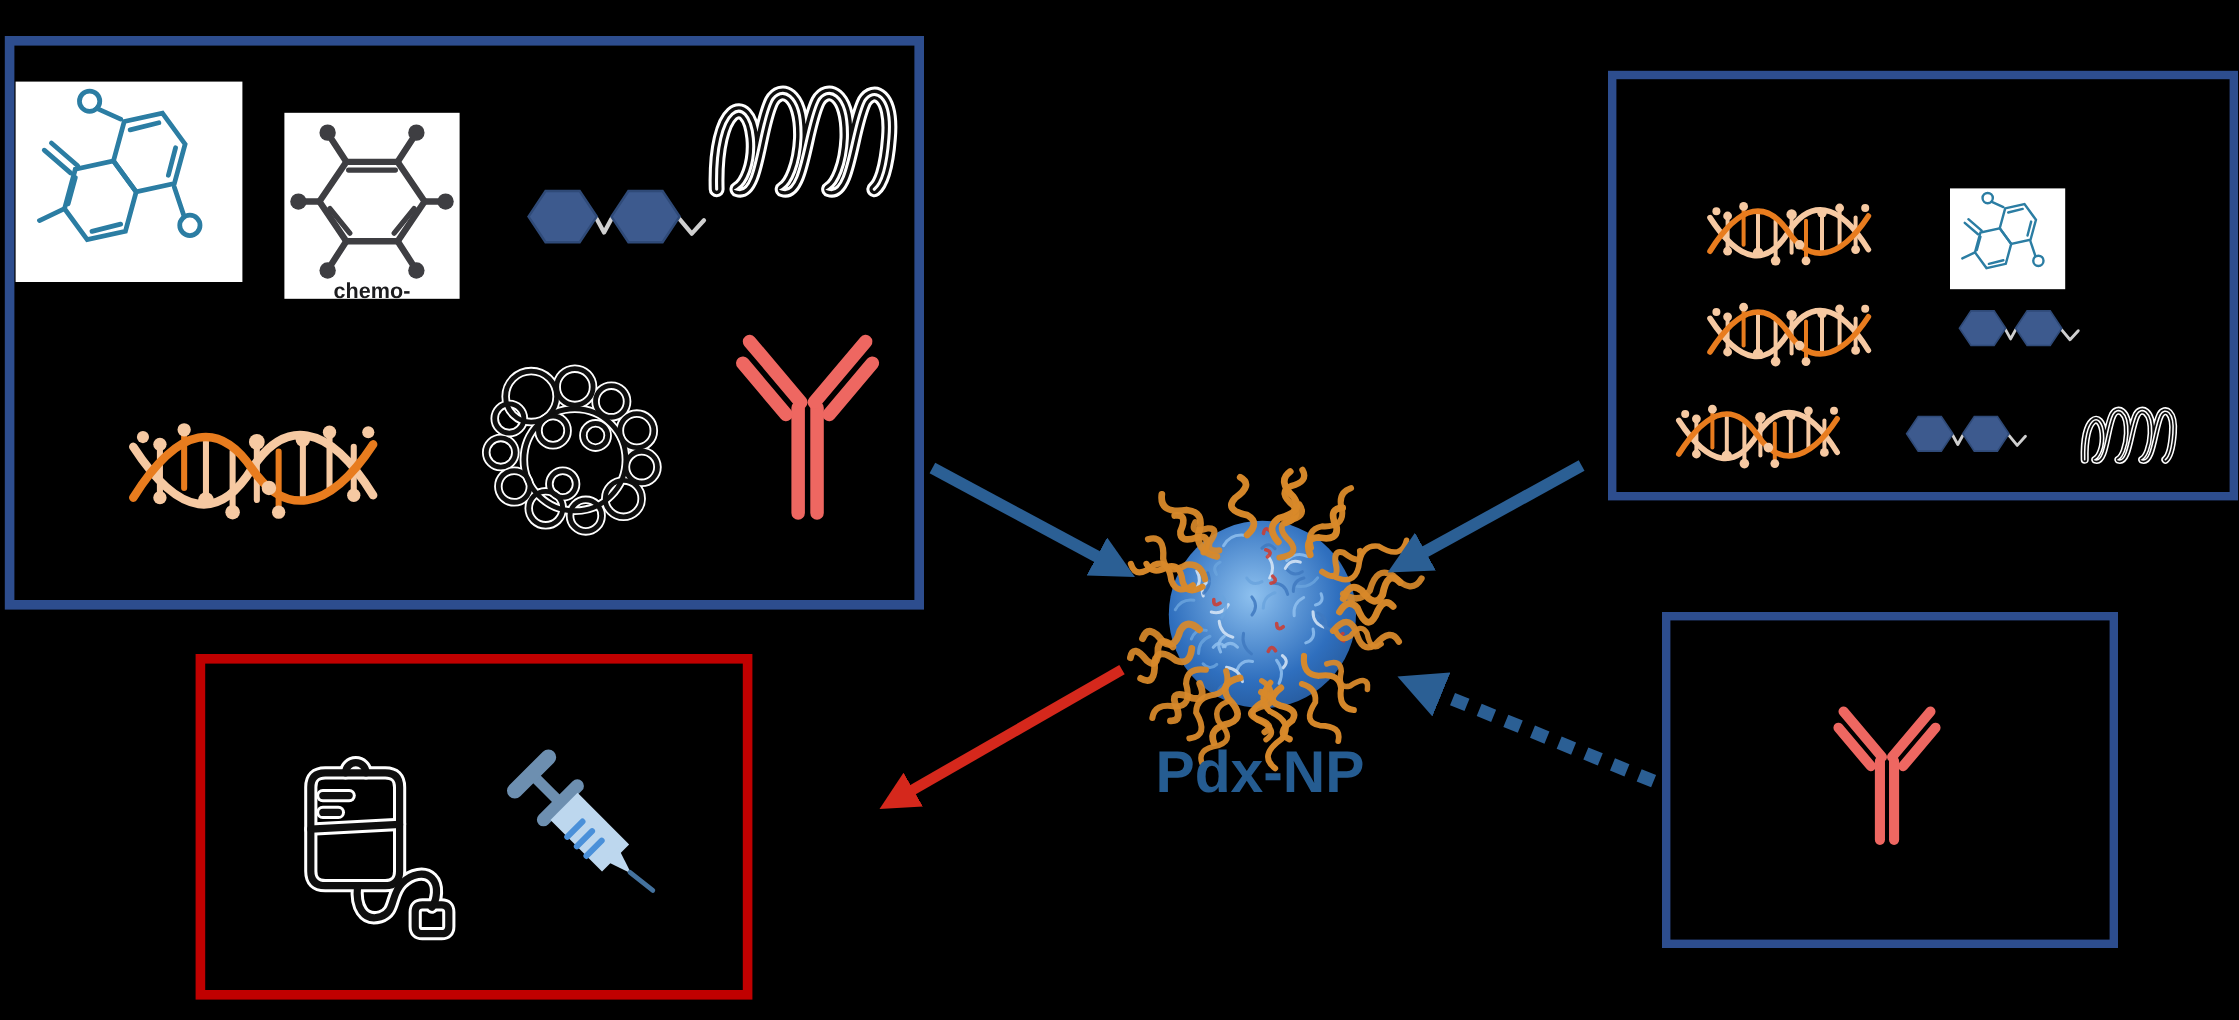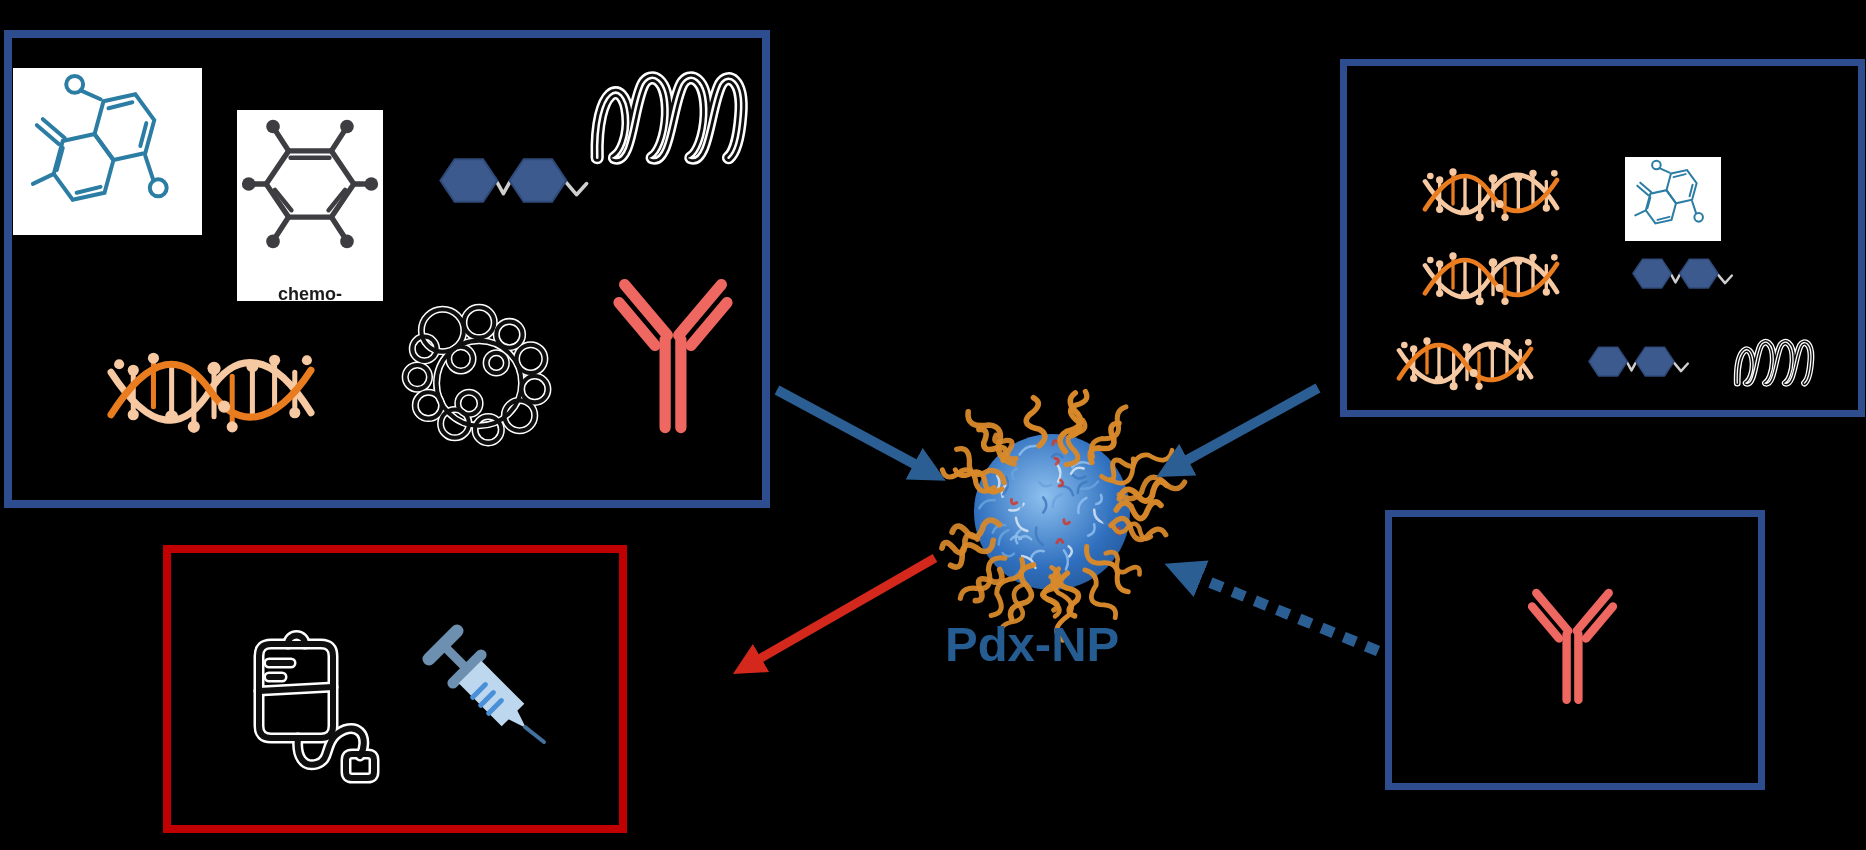--- a/index.html
+++ b/index.html
@@ -23,21 +23,21 @@
   .hex-fill{fill:var(--hex-blue);stroke:#2f4a78;stroke-width:2;}
   .conn{stroke:var(--connector-gray);stroke-width:3.5;fill:none;stroke-linecap:round;stroke-linejoin:round;}
   .dnaA{stroke:var(--dna-orange);stroke-width:7;fill:none;stroke-linecap:round;}
   .dnaB{stroke:var(--dna-peach);stroke-width:7;fill:none;stroke-linecap:round;}
   .rungP{stroke:var(--dna-peach);stroke-width:5;stroke-linecap:round;}
   .rungO{stroke:var(--dna-orange);stroke-width:5;stroke-linecap:round;}
   .dotP{fill:var(--dna-peach);}
   .coral{stroke:var(--antibody-coral);stroke-width:10;stroke-linecap:round;fill:none;}
   .chemo-label{position:absolute;left:0;right:0;bottom:-4px;text-align:center;
                font-size:18px;font-weight:bold;color:#1c1c1e;letter-spacing:0;}
-  #pdx-label{position:absolute;left:945px;top:616px;width:210px;
+  #pdx-label{position:absolute;left:945px;top:616px;width:210px;text-align:center;
              font-size:49px;font-weight:800;color:var(--label-blue);}
   #arrow-layer{position:absolute;left:0;top:0;}
   .arrow-blue-stroke{stroke:var(--arrow-blue);}
   .arrow-red-stroke{stroke:var(--arrow-red);}
   .mfill-blue{fill:var(--arrow-blue);}
   .mfill-red{fill:var(--arrow-red);}
   .np-core{fill:url(#coreG);}
 </style>
 </head>
 <body>
@@ -160,21 +160,21 @@
   <div class="box blue" style="left:4px;top:30px;width:766px;height:478px;"></div>
   <div class="box blue thin" style="left:1340px;top:59px;width:525px;height:358px;"></div>
   <div class="box blue thin" style="left:1385px;top:510px;width:380px;height:280px;"></div>
   <div class="box red" style="left:163px;top:545px;width:464px;height:288px;"></div>
 
   <div class="white-card" style="left:13px;top:68px;width:189px;height:167px;">
     <svg class="icon-svg" width="189" height="167" viewBox="0 0 190 167">
         <use href="#teal-mol"></use>
       </svg>
   </div>
-  <div class="white-card" style="left:237px;top:110px;width:146px;height:191px;">
+  <div class="white-card" style="left:237px;top:94px;width:146px;height:155px;">
     <svg class="icon-svg" width="146" height="146" viewBox="0 0 146 150">
         <use href="#dark-mol"></use>
       </svg>
     <div class="chemo-label">chemo-</div>
   </div>
   <svg class="icon-svg" style="left:430px;top:148px;" width="163" height="65" viewBox="0 0 160 64">
       <use href="#hexpair"></use>
     </svg>
   <svg class="icon-svg" style="left:585px;top:68px;" width="168" height="97" viewBox="0 0 165 95">
     <use href="#coil-geom" class="halo" stroke-width="13"></use>

